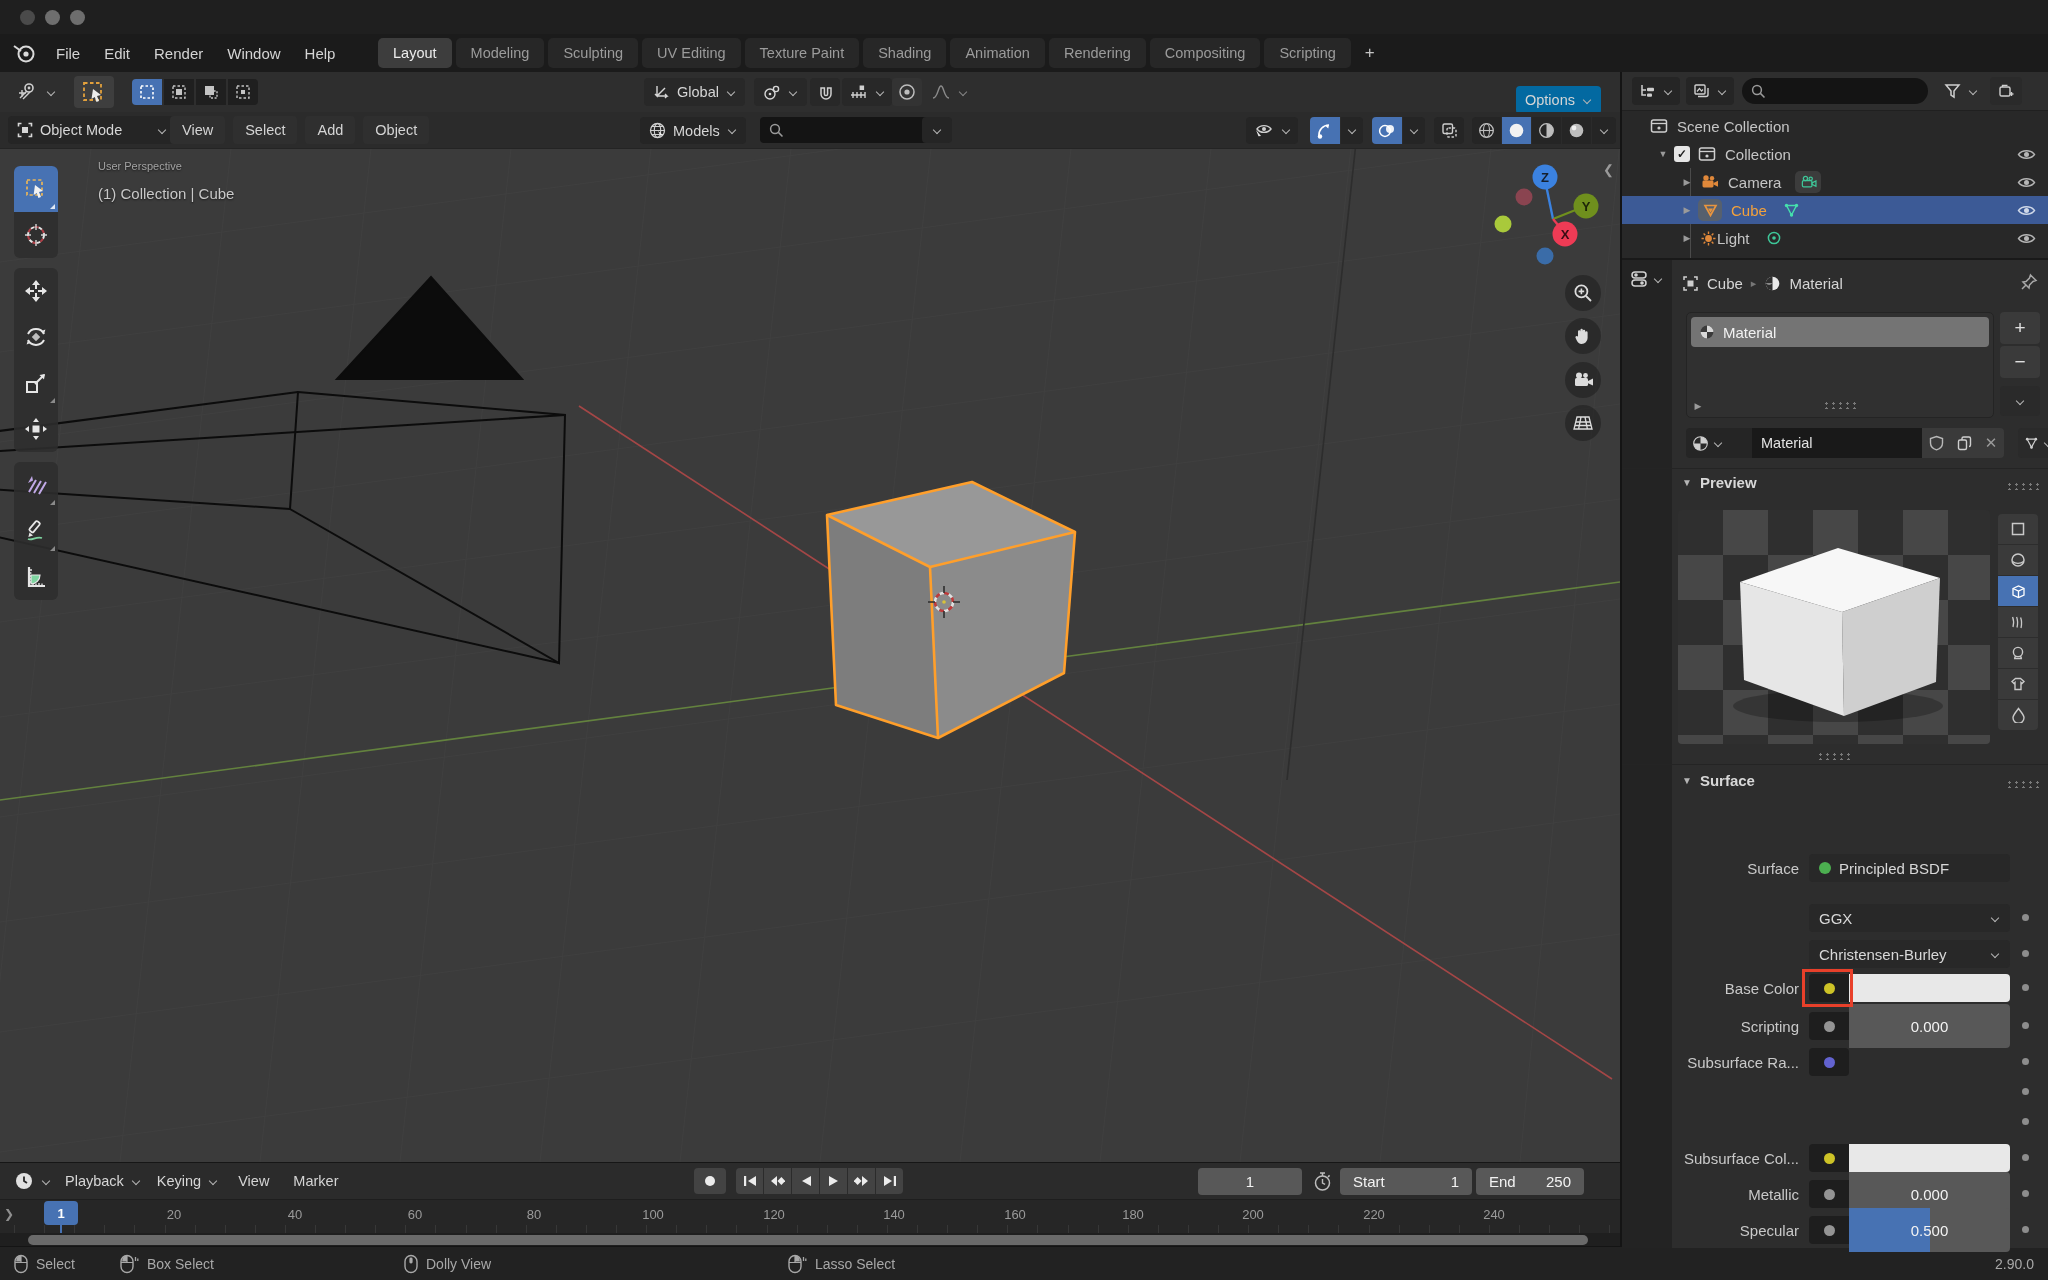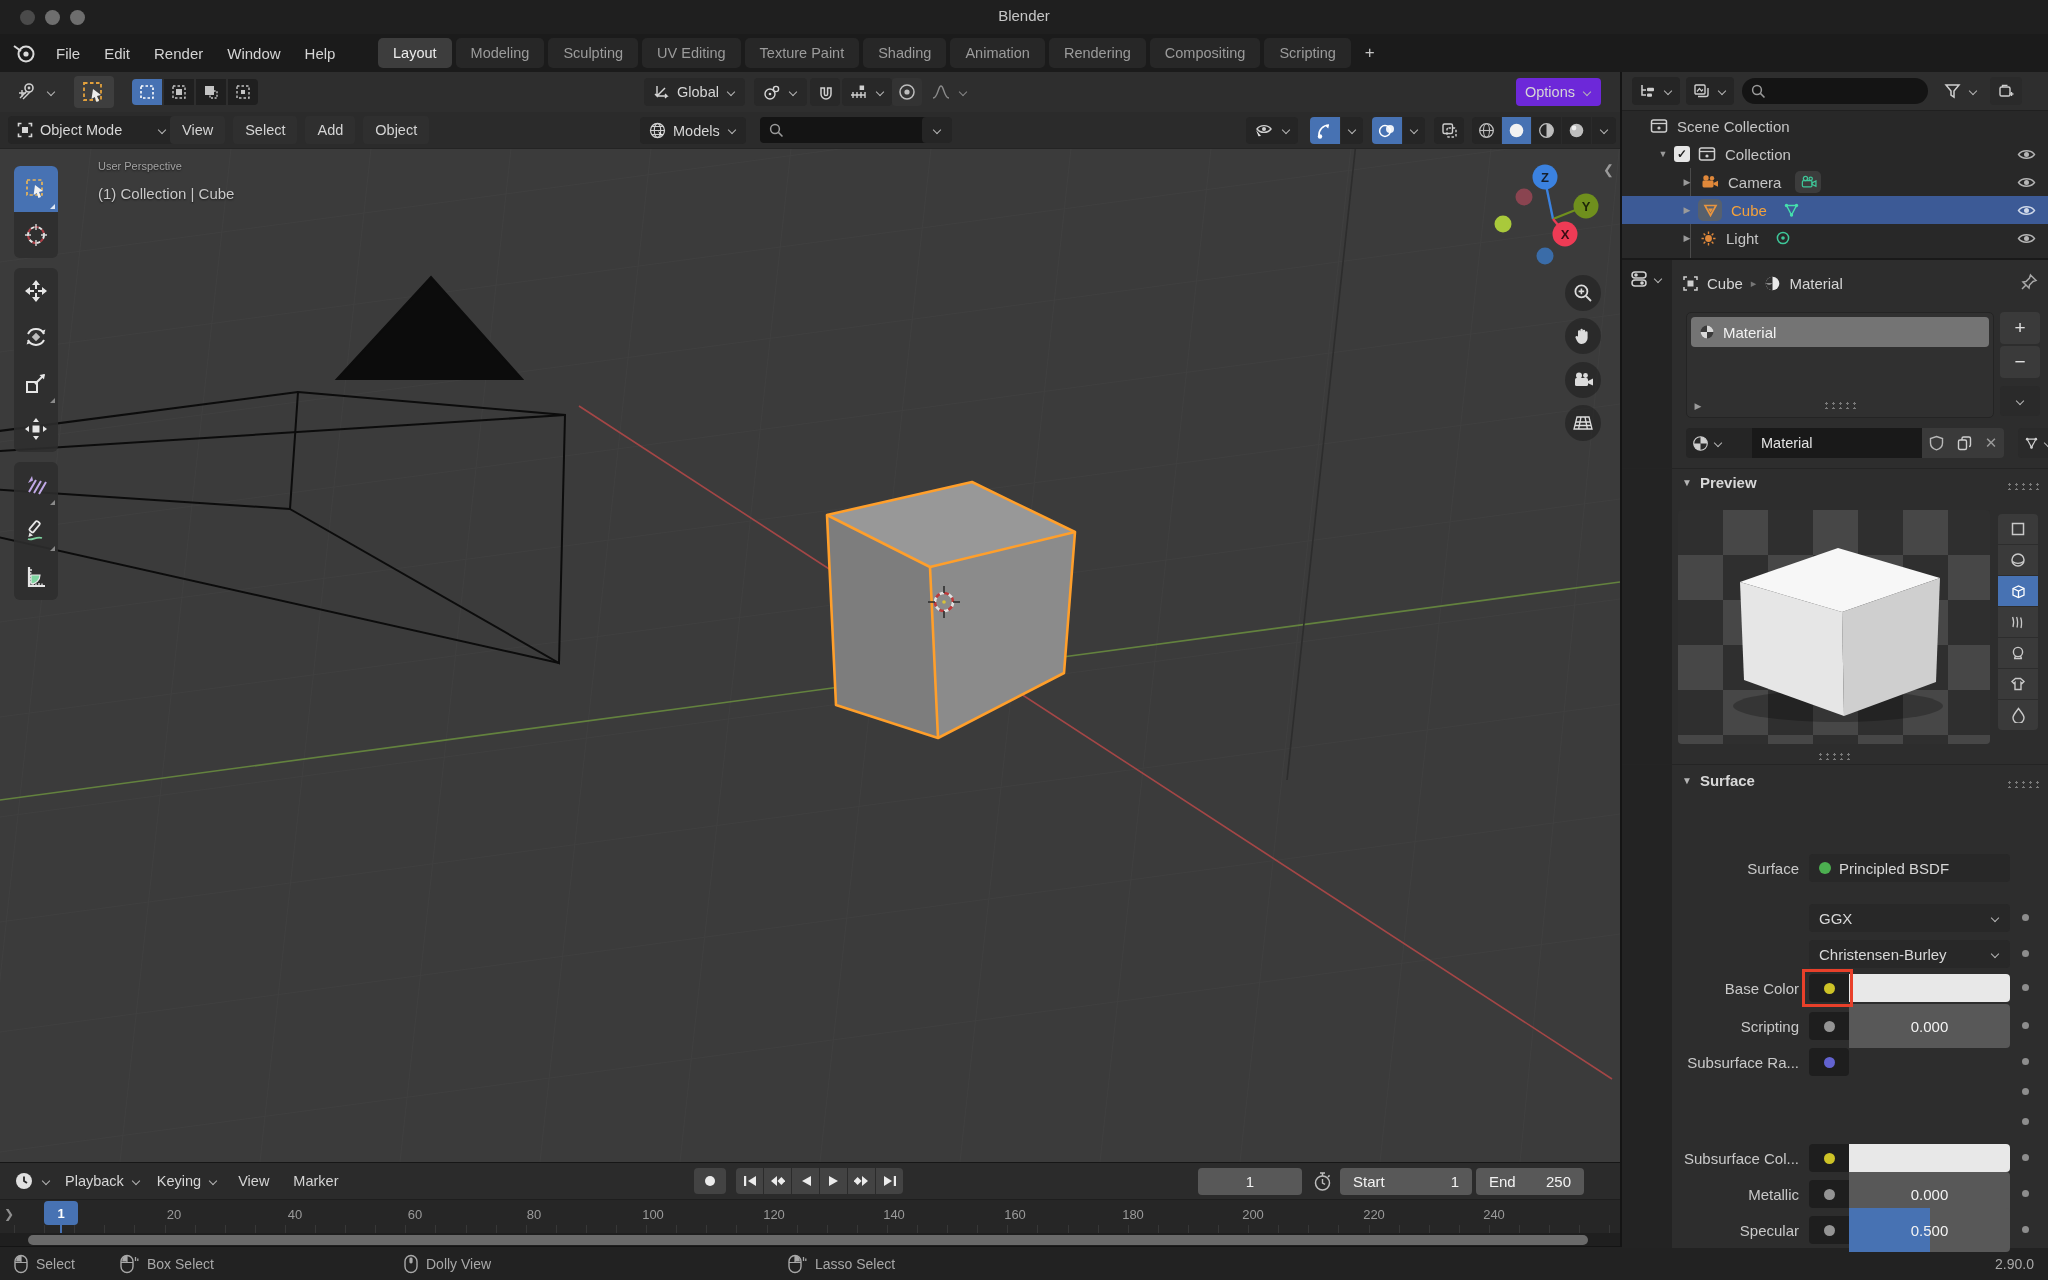--- a/index.html
+++ b/index.html
@@ -39,21 +39,20 @@
   .mouse-label{color:#a8a8a8;font-size:14px;margin-left:8px}
   svg{display:block}
 </style>
 </head>
 <body>
 
 <div class="abs" style="left:0;top:0;width:2048px;height:34px;background:#1f1f1f;border-bottom:1px solid #151515">
   <div class="abs" style="left:20px;top:10px;width:15px;height:15px;border-radius:50%;background:#4a4a4a"></div>
   <div class="abs" style="left:45px;top:10px;width:15px;height:15px;border-radius:50%;background:#6e6e6e"></div>
   <div class="abs" style="left:70px;top:10px;width:15px;height:15px;border-radius:50%;background:#6e6e6e"></div>
-  <div class="abs" style="left:0;top:7px;width:2048px;text-align:center;color:#c6c6c6;font-size:15px">Blender</div>
 </div>
 
 <div class="abs" style="left:0;top:34px;width:2048px;height:38px;background:#1b1b1b;border-bottom:1px solid #141414">
   <div class="abs flex" style="left:12px;top:4px;height:30px">
     <span style="margin-right:6px">
       <svg width="26" height="22" viewBox="0 0 26 22">
           <circle cx="14" cy="12" r="7.5" fill="none" stroke="#d9d9d9" stroke-width="2"></circle>
           <circle cx="14" cy="12" r="2.6" fill="#d9d9d9"></circle>
           <path d="M2 4 L9 9" stroke="#d9d9d9" stroke-width="2"></path>
         </svg>
@@ -195,21 +194,21 @@
         <circle cx="9" cy="9" r="7" fill="none" stroke="#bdbdbd" stroke-width="1.5"></circle>
         <circle cx="9" cy="9" r="2.6" fill="#bdbdbd"></circle>
       </svg>
   </div>
   <div class="dd abs" style="left:924px;top:6px;height:28px;background:transparent;padding:0 7px;opacity:.65">
     <svg width="20" height="16" viewBox="0 0 20 16">
         <path d="M2 14 C7 14 7 2 10 2 C13 2 13 14 18 14" fill="none" stroke="#bdbdbd" stroke-width="1.5"></path>
       </svg>
     <span class="chev"></span>
   </div>
-  <div class="dd abs" style="left:1516px;top:6px;height:28px;background:#6d28d9">
+  <div class="dd abs" style="left:1516px;top:14px;height:28px;background:#0369a1">
     <span>Options</span>
     <span class="chev"></span>
   </div>
 </div>
 
 <div class="abs" style="left:0;top:112px;width:1620px;height:1050px;background:#3b3b3b;overflow:hidden">
 
   <svg class="abs" style="left:0;top:0" width="1620" height="1050" viewBox="0 0 1620 1050">
     <g stroke="#434343" stroke-width="1" opacity="0.6">
       <line x1="0" y1="150" x2="1620" y2="-68"></line>
@@ -731,21 +730,21 @@
         <path d="M1.5 6.5 C5 1.5 14 1.5 17.5 6.5 C14 11.5 5 11.5 1.5 6.5 Z" fill="none" stroke="#cfd8e8" stroke-width="1.4"></path>
         <circle cx="9.5" cy="6.5" r="2.5" fill="#cfd8e8"></circle>
       </svg>
   </div>
   <div class="orow" style="top:152px;left:0;width:428px">
     <span class="otri" style="margin-left:58px">▶</span>
     <svg style="margin-left:6px" width="17" height="17" viewBox="0 0 17 17">
         <circle cx="8.5" cy="8.5" r="3.4" fill="#e0883a"></circle>
         <path d="M8.5 1.5 v2.4 M8.5 13.1 v2.4 M1.5 8.5 h2.4 M13.1 8.5 h2.4 M3.6 3.6 l1.7 1.7 M11.7 11.7 l1.7 1.7 M13.4 3.6 l-1.7 1.7 M5.3 11.7 l-1.7 1.7" stroke="#e0883a" stroke-width="1.4"></path>
       </svg>
-    <span style="margin-left:9px">Light</span>
+    <span style="">Light</span>
     <svg style="margin-left:16px" width="16" height="16" viewBox="0 0 16 16">
         <circle cx="8" cy="8" r="5.6" fill="none" stroke="#3ec799" stroke-width="1.5"></circle>
         <circle cx="8" cy="8" r="1.8" fill="#3ec799"></circle>
       </svg>
     <svg class="eye" width="19" height="13" viewBox="0 0 19 13">
         <path d="M1.5 6.5 C5 1.5 14 1.5 17.5 6.5 C14 11.5 5 11.5 1.5 6.5 Z" fill="none" stroke="#b5b5b5" stroke-width="1.4"></path>
         <circle cx="9.5" cy="6.5" r="2.5" fill="#b5b5b5"></circle>
       </svg>
   </div>
 

